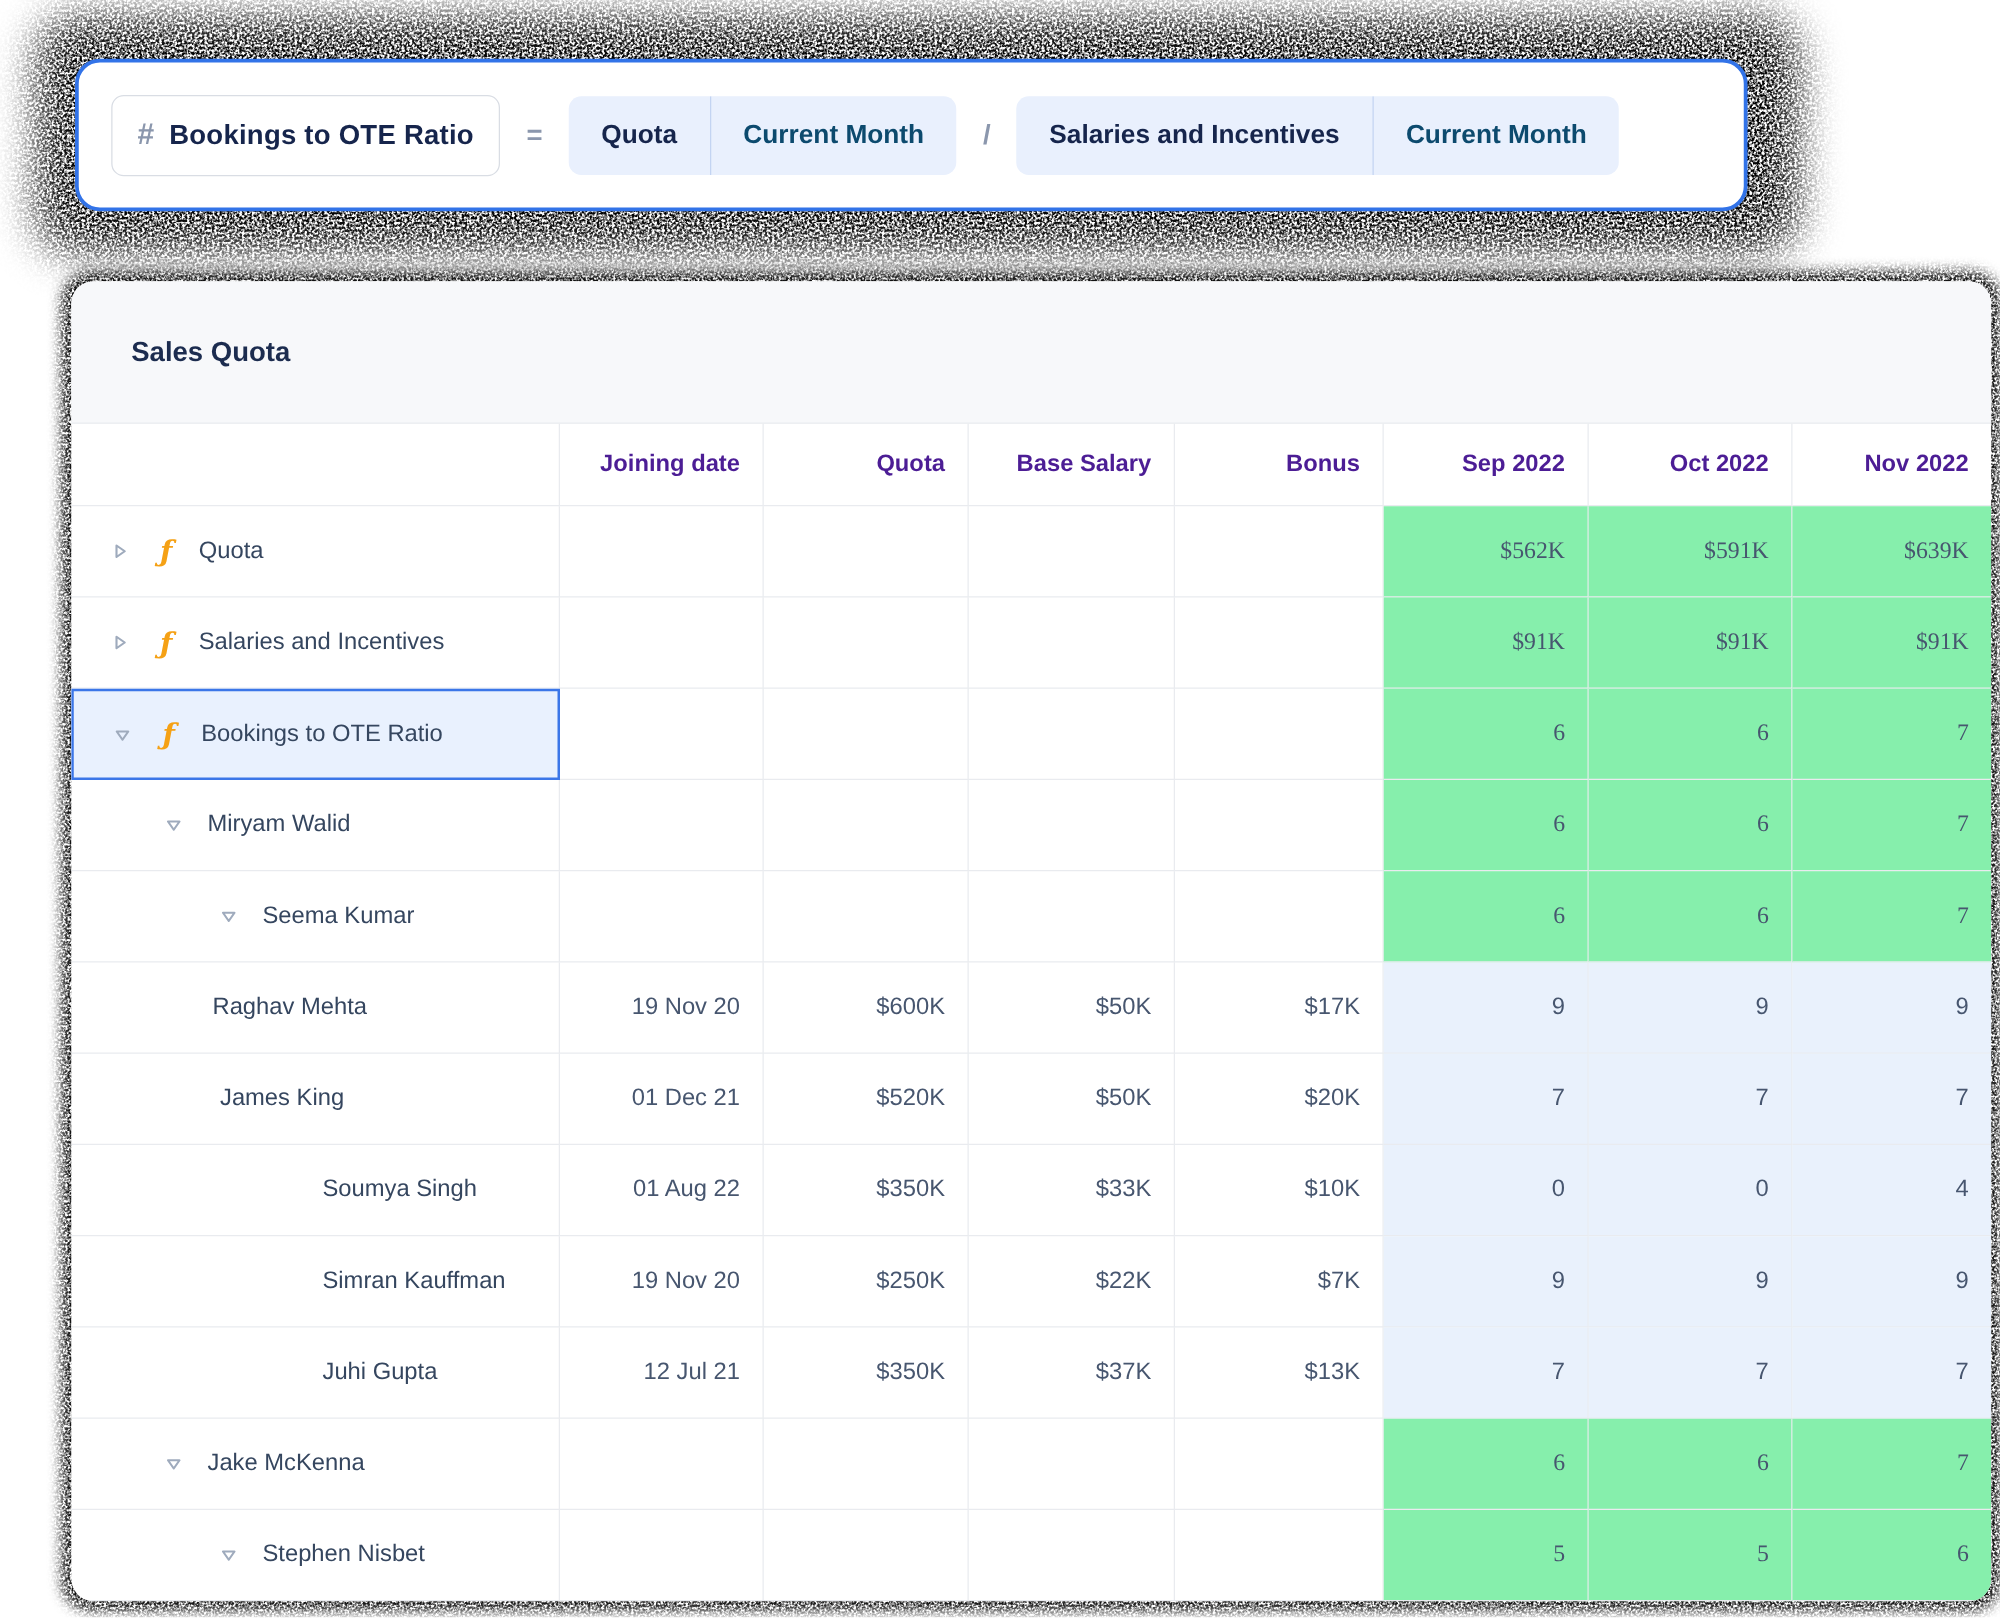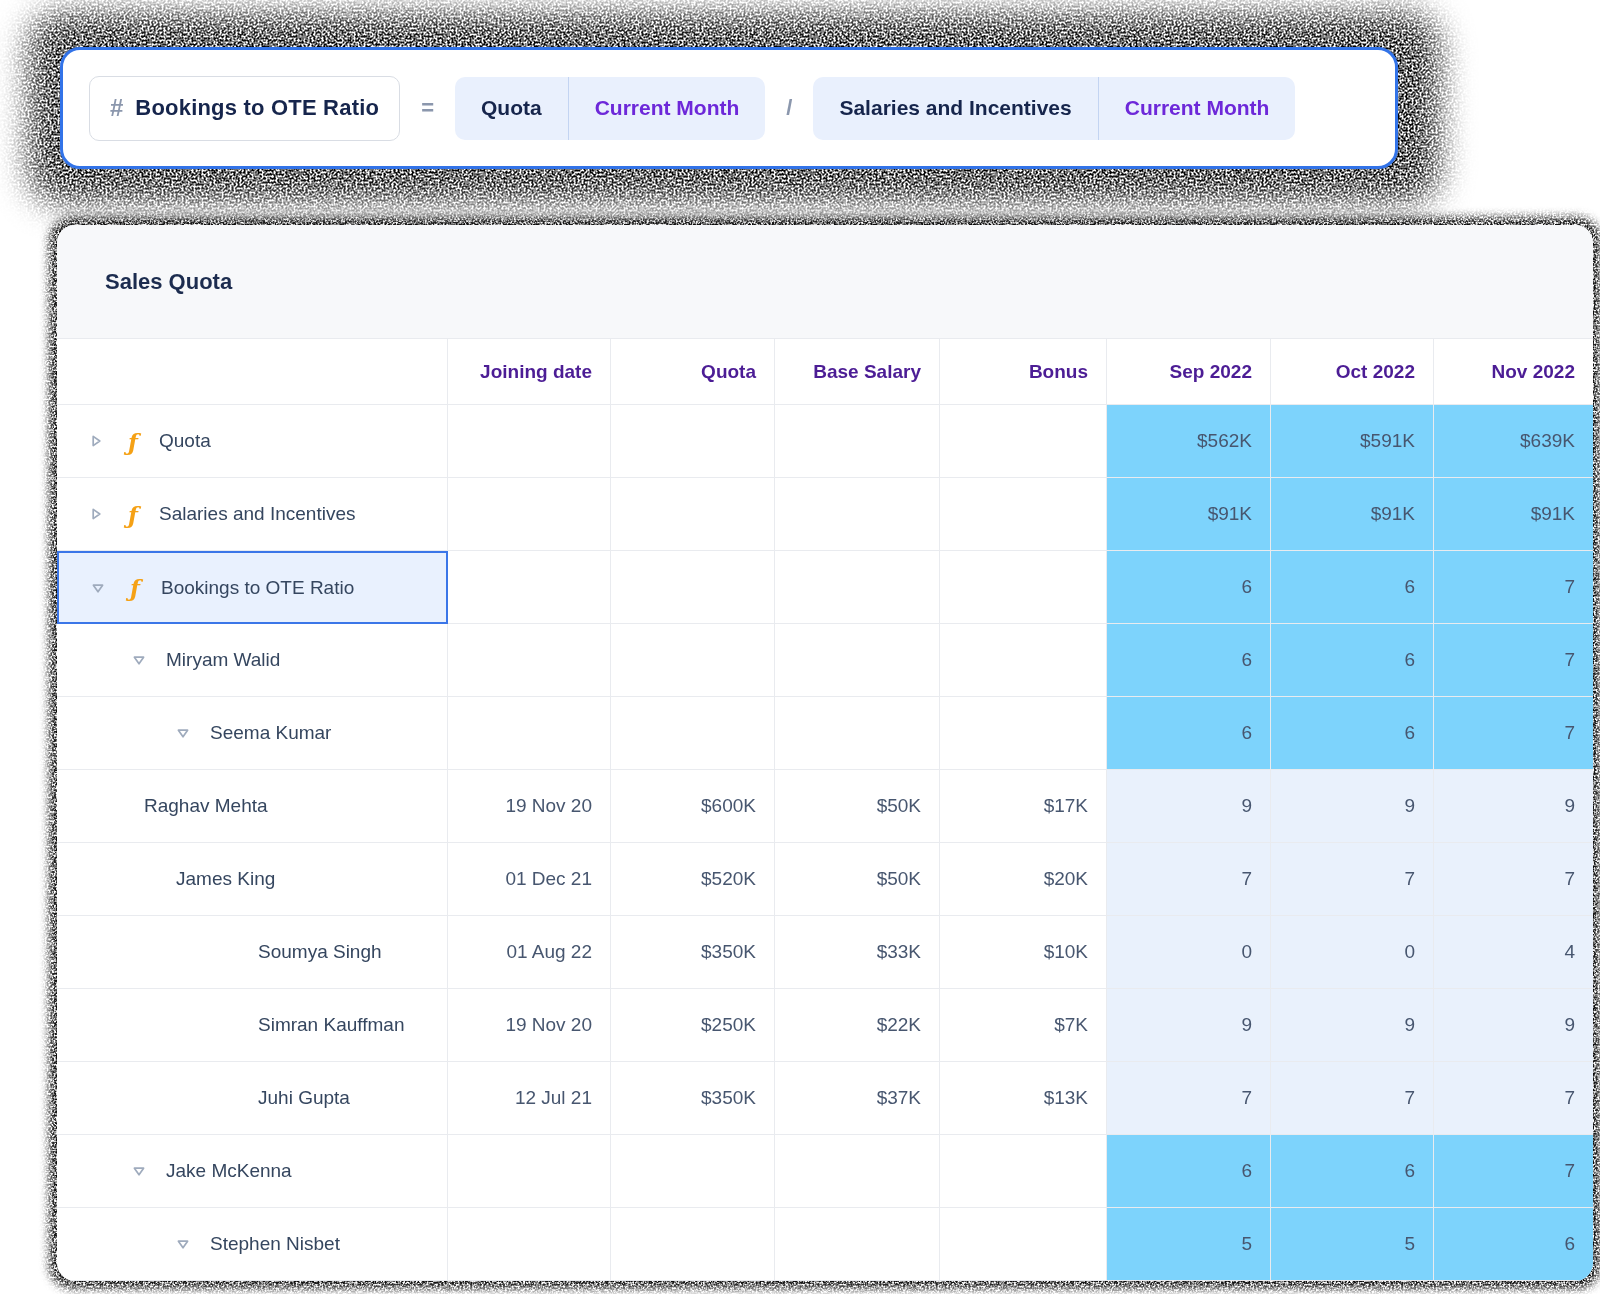--- a/index.html
+++ b/index.html
@@ -16,41 +16,41 @@
     border:3px solid #3273e8;border-radius:20px;box-sizing:border-box;display:flex;align-items:center;
     padding:0 26px;gap:18px;}
   .name-chip{display:flex;align-items:center;gap:12px;height:63px;padding:0 20px;background:#fff;
     border:1.5px solid #d9dde4;border-radius:10px;}
   .hash{color:#8b97ad;font-size:24px;font-weight:600;}
   .name-chip .lbl{color:#16254c;font-size:22px;font-weight:700;letter-spacing:.2px;}
   .op{color:#8b97ad;font-size:22px;font-weight:700;padding:0 3px;}
   .pill{display:flex;align-items:stretch;height:63px;background:#e9f0fd;border-radius:10px;overflow:hidden;}
   .pill .seg{display:flex;align-items:center;padding:0 26px;font-size:21px;font-weight:700;}
   .pill .metric{color:#16254c;}
-  .pill .modifier{color:#6d28d9;border-left:1.5px solid #c3d4f2;text-align:center;}
+  .pill .modifier{color:#0c4a6e;border-left:1.5px solid #c3d4f2;text-align:center;}
 
   
   .panel{position:absolute;left:57px;top:225px;width:1536px;height:1056px;background:#fff;
     border-radius:18px;overflow:hidden;display:flex;flex-direction:column;}
   .title-band{height:114px;background:#f7f8fa;display:flex;align-items:center;padding-left:48px;
     box-sizing:border-box;border-bottom:1px solid #e9ebef;}
   .title-band .t{color:#1c2c4f;font-size:22px;font-weight:700;}
   .hdr,.row{display:flex;flex:0 0 auto;}
   .hdr{height:66px;}
   .row{height:73px;}
   .row:last-child{flex:1 1 auto;text-align:center;}
   .cell{box-sizing:border-box;border-right:1px solid #e9ebef;border-bottom:1px solid #e9ebef;
     display:flex;align-items:center;justify-content:flex-end;padding:0 18px;
     color:#47566f;font-size:19px;white-space:nowrap;overflow:hidden;}
   .cell.last{border-right:none;}
   .hdr .cell{font-weight:700;color:#4c1d95;}
   .c0{width:391px;justify-content:flex-start;padding:0;}
   .c1{width:163px;}.c2{width:164px;}.c3{width:165px;}.c4{width:167px;}
   .c5{width:164px;}.c6{width:163px;}.c7{flex:1 1 158px;}
-  .bg-gray{background:#7dd3fc;}
+  .bg-gray{background:#86efac;font-family:Liberation Serif, serif;}
   .bg-blue{background:#e9f1fc;}
   .namecell{display:flex;align-items:center;gap:16px;}
   .namecell .toggle{width:22px;display:flex;justify-content:center;flex:0 0 auto;cursor:pointer;}
   .namecell .fx{flex:0 0 auto;width:20px;text-align:center;font-family:"DejaVu Serif",serif;
     font-style:italic;font-weight:700;font-size:23px;color:#f5a115;line-height:1;}
   .namecell .nm{color:#35465f;font-size:19px;}
   .row .c0.selcell{background:#e9f1fe;border:2px solid #3b76e8;}
 </style>
 </head>
 <body>
@@ -191,21 +191,21 @@
           </div>
           <div class="cell c1"></div>
           <div class="cell c2"></div>
           <div class="cell c3"></div>
           <div class="cell c4"></div>
           <div class="cell c5 bg-gray">6</div>
           <div class="cell c6 bg-gray">6</div>
           <div class="cell c7 last bg-gray">7</div>
         </div>
         <div class="row">
-          <div class="cell c0 namecell" style="padding-left: 87px;">
+          <div class="cell c0 namecell" style="padding-left: 113px;">
             <span class="nm">Raghav Mehta</span>
           </div>
           <div class="cell c1">19 Nov 20</div>
           <div class="cell c2">$600K</div>
           <div class="cell c3">$50K</div>
           <div class="cell c4">$17K</div>
           <div class="cell c5 bg-blue">9</div>
           <div class="cell c6 bg-blue">9</div>
           <div class="cell c7 last bg-blue">9</div>
         </div>

